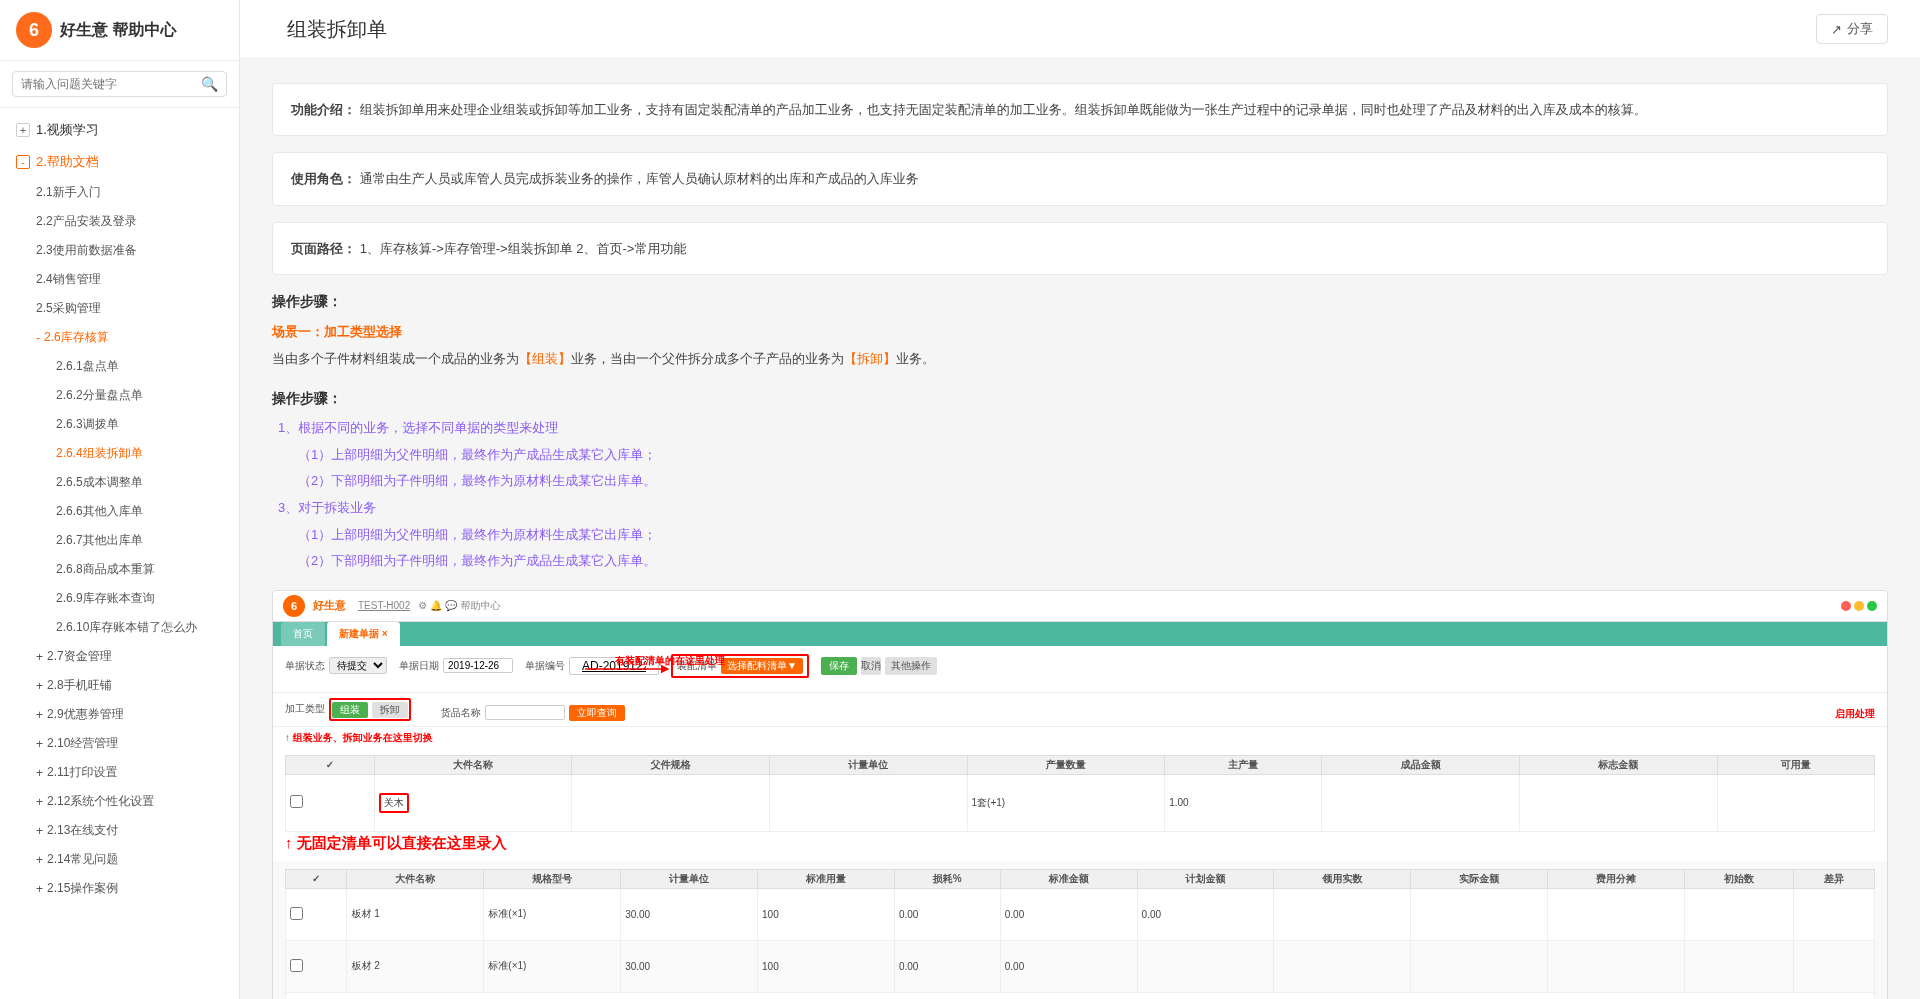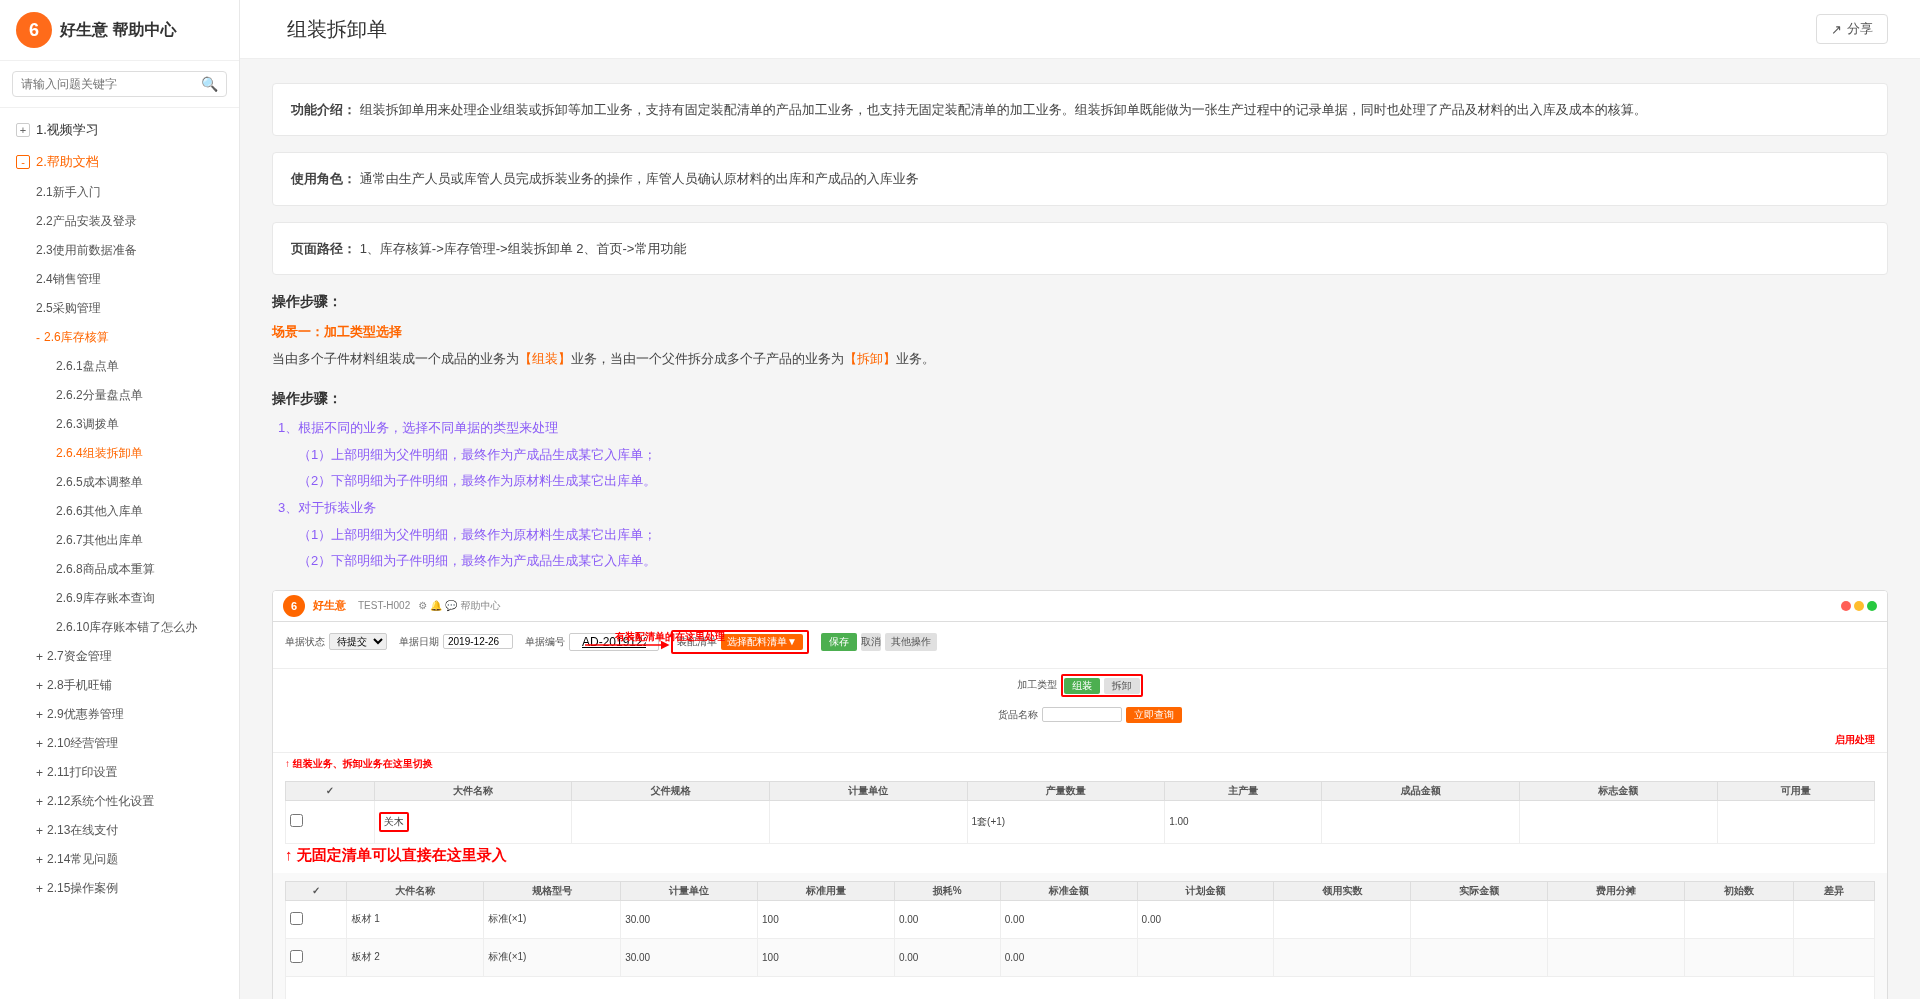--- a/index.html
+++ b/index.html
@@ -216,21 +216,21 @@
     }
     .ss-table th {
       background: #f0f0f0;
       border: 1px solid #ddd;
       padding: 2px 4px;
       color: #555;
       text-align: center;
     }
     .ss-table td {
       border: 1px solid #eee;
-      padding: 11px 4px;
+      padding: 18px 4px;
       color: #444;
       background: white;
     }
     .ss-table tr:nth-child(even) td { background: #fafafa; }
   </style>
 </head>
 <body>
 
 <div class="sidebar">
   <div class="sidebar-header">
@@ -380,29 +380,33 @@
       <div class="step-item">3、对于拆装业务</div>
       <div class="step-item indent-1">（1）上部明细为父件明细，最终作为原材料生成某它出库单；</div>
       <div class="step-item indent-1">（2）下部明细为子件明细，最终作为产成品生成某它入库单。</div>
     </div>
 
     <div class="screenshot-wrapper">
 
       <div style="background:#fff;border-bottom:1px solid #ddd;padding:4px 10px;display:flex;align-items:center;gap:8px;">
         <div style="width:22px;height:22px;background:#f60;border-radius:50%;display:flex;align-items:center;justify-content:center;color:white;font-size:11px;font-weight:bold;">6</div>
         <span style="font-size:11px;color:#f60;font-weight:bold;">好生意</span>
-        <span style="font-size:10px;color:#888;margin-left:4px;">TEST-H002</span>
+        <span style="font-size:10px;color:#888;margin-left:4px;text-decoration:underline;">TEST-H002</span>
         <span style="font-size:10px;color:#888;">⚙ 🔔 💬 帮助中心</span>
         <div style="display:flex;align-items:center;gap:3px;margin-left:auto;">
           <div style="width:10px;height:10px;border-radius:50%;background:#ff5f57;"></div>
           <div style="width:10px;height:10px;border-radius:50%;background:#ffbd2e;"></div>
           <div style="width:10px;height:10px;border-radius:50%;background:#28c940;"></div>
         </div>
       </div>
 
+      <div style="background:#4cb8a0;display:flex;align-items:center;padding:0 8px;gap:2px;">
+        <div style="padding:5px 12px;background:rgba(255,255,255,0.25);color:white;font-size:10px;border-radius:3px 3px 0 0;cursor:pointer;">首页</div>
+        <div style="padding:5px 12px;background:#fff;color:#f60;font-size:10px;border-radius:3px 3px 0 0;cursor:pointer;font-weight:bold;">新建单据 ×</div>
+      </div>
 
       <div style="background:#fff;padding:8px 12px;border-bottom:1px solid #eee;">
         <div style="display:flex;align-items:center;gap:12px;flex-wrap:wrap;">
           <div style="display:flex;align-items:center;gap:4px;">
             <span style="font-size:10px;color:#555;">单据状态</span>
             <select style="font-size:10px;border:1px solid #ccc;padding:1px 3px;border-radius:2px;">
               <option>待提交</option>
             </select>
           </div>
           <div style="display:flex;align-items:center;gap:4px;">
@@ -430,21 +434,21 @@
             <line x1="0" y1="10" x2="80" y2="10" stroke="red" stroke-width="1.5" marker-end="url(#arr)"></line>
             <defs>
                 <marker id="arr" markerWidth="6" markerHeight="6" refX="3" refY="3" orient="auto">
                   <path d="M0,0 L6,3 L0,6 Z" fill="red"></path>
                 </marker>
               </defs>
           </svg>
         </div>
       </div>
 
-      <div style="background:#fff;padding:5px 12px;border-bottom:1px solid #eee;display:flex;align-items:center;gap:10px;flex-wrap:wrap;flex-direction:column;">
+      <div style="background:#fff;padding:5px 12px;border-bottom:1px solid #eee;display:flex;align-items:flex-end;gap:10px;flex-wrap:wrap;">
         <div style="display:flex;align-items:center;gap:4px;">
           <span style="font-size:10px;color:#555;">加工类型</span>
           <div style="border:2px solid red;border-radius:2px;padding:1px;">
             <button style="background:#4caf50;color:white;border:none;font-size:10px;padding:1px 8px;border-radius:2px;cursor:pointer;">组装</button>
             <button style="background:#e0e0e0;color:#555;border:none;font-size:10px;padding:1px 8px;border-radius:2px;cursor:pointer;">拆卸</button>
           </div>
         </div>
         <div style="display:flex;align-items:center;gap:4px;margin-left:20px;">
           <span style="font-size:10px;color:#555;">货品名称</span>
           <input type="text" style="font-size: 10px; border: 1px solid rgb(204, 204, 204); padding: 1px 4px; width: 80px; border-radius: 2px;">

